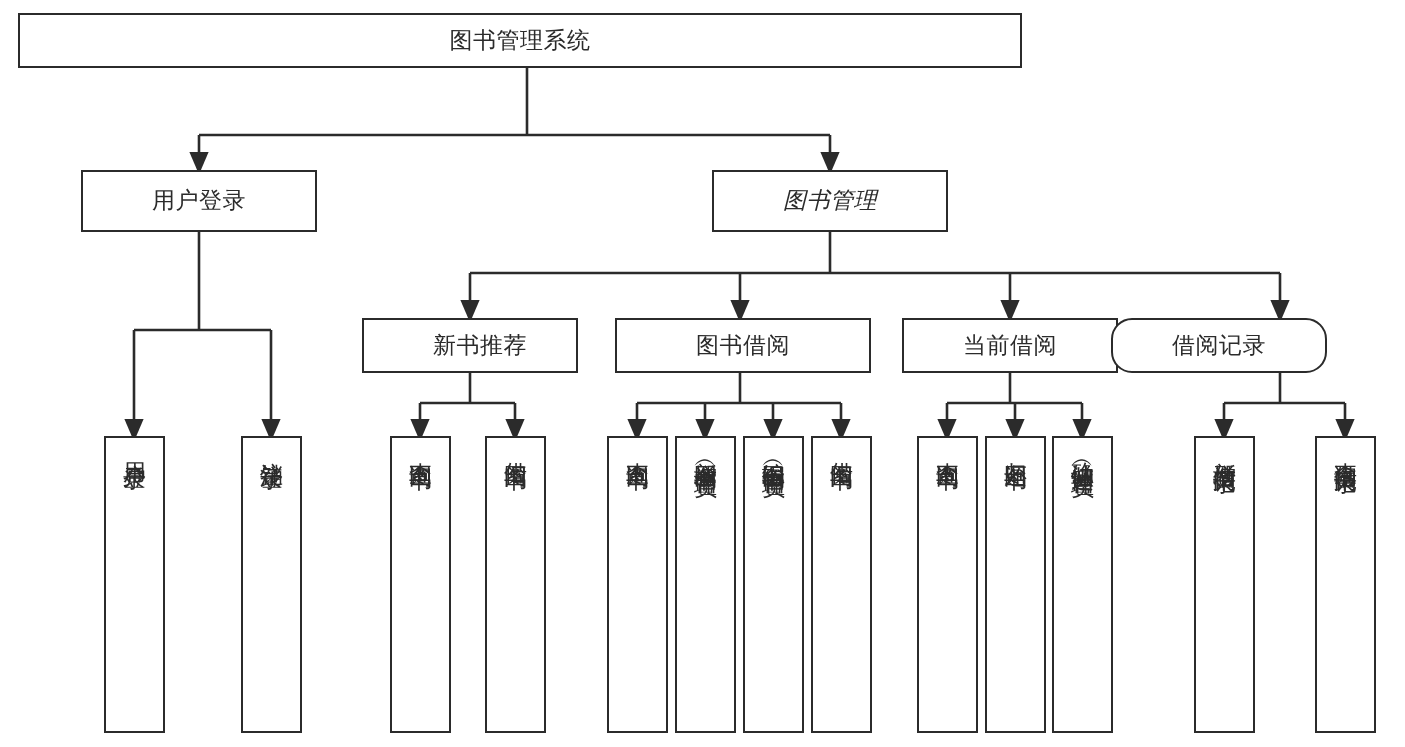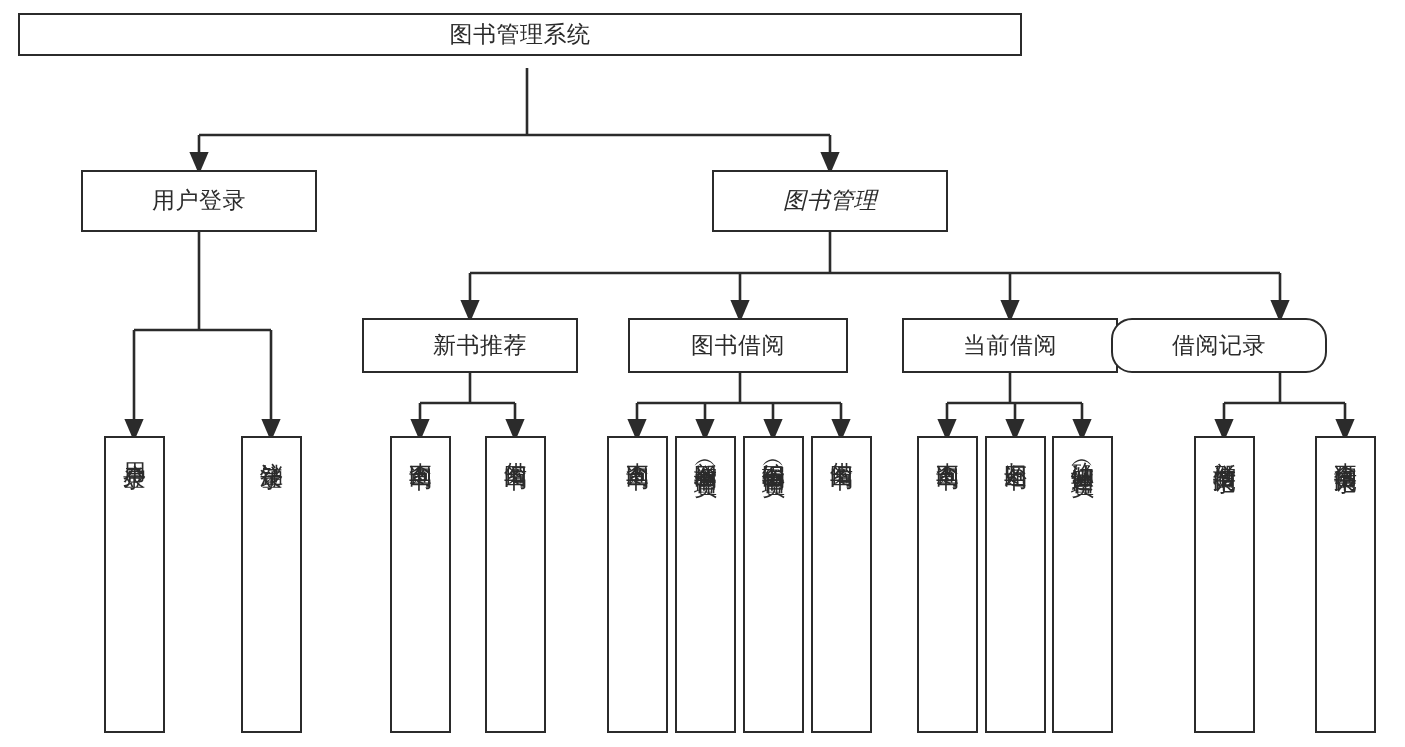--- a/index.html
+++ b/index.html
@@ -121,37 +121,37 @@
       <path d="M1015,403 L1015,430" marker-end="url(#arrow)"></path>
       <path d="M1082,403 L1082,430" marker-end="url(#arrow)"></path>
 
       <path d="M1280,373 L1280,403"></path>
       <path d="M1224,403 L1345,403"></path>
       <path d="M1224,403 L1224,430" marker-end="url(#arrow)"></path>
       <path d="M1345,403 L1345,430" marker-end="url(#arrow)"></path>
     </g>
   </svg>
 
-  <div class="node root horizontal" style="left:18px; top:13px; width:1004px; height:43px;">
+  <div class="node root horizontal" style="left:18px; top:13px; width:1004px; height:55px;">
     <span class="node-label">图书管理系统</span>
   </div>
 
   <div class="node horizontal" style="left:81px; top:170px; width:236px; height:62px;">
     <span class="node-label">用户登录</span>
   </div>
 
   <div class="node horizontal" style="left:712px; top:170px; width:236px; height:62px;font-style:italic;">
     <span class="node-label">图书管理</span>
   </div>
 
   <div class="node horizontal" style="left:362px; top:318px; width:216px; height:55px;padding-left:20px;">
     <span class="node-label">新书推荐</span>
   </div>
 
-  <div class="node horizontal" style="left:628px; top:318px; width:220px; height:55px;">
+  <div class="node horizontal" style="left:615px; top:318px; width:256px; height:55px;">
     <span class="node-label">图书借阅</span>
   </div>
 
   <div class="node horizontal" style="left:902px; top:318px; width:216px; height:55px;">
     <span class="node-label">当前借阅</span>
   </div>
 
   <div class="node horizontal" style="left:1111px; top:318px; width:216px; height:55px;border-radius:21px;">
     <span class="node-label">借阅记录</span>
   </div>

